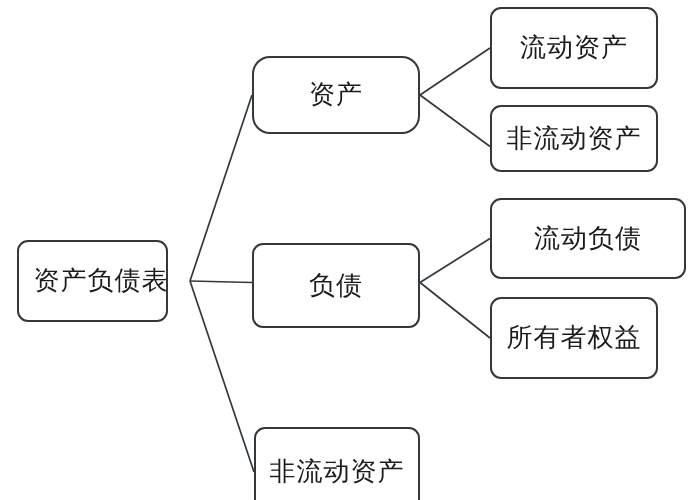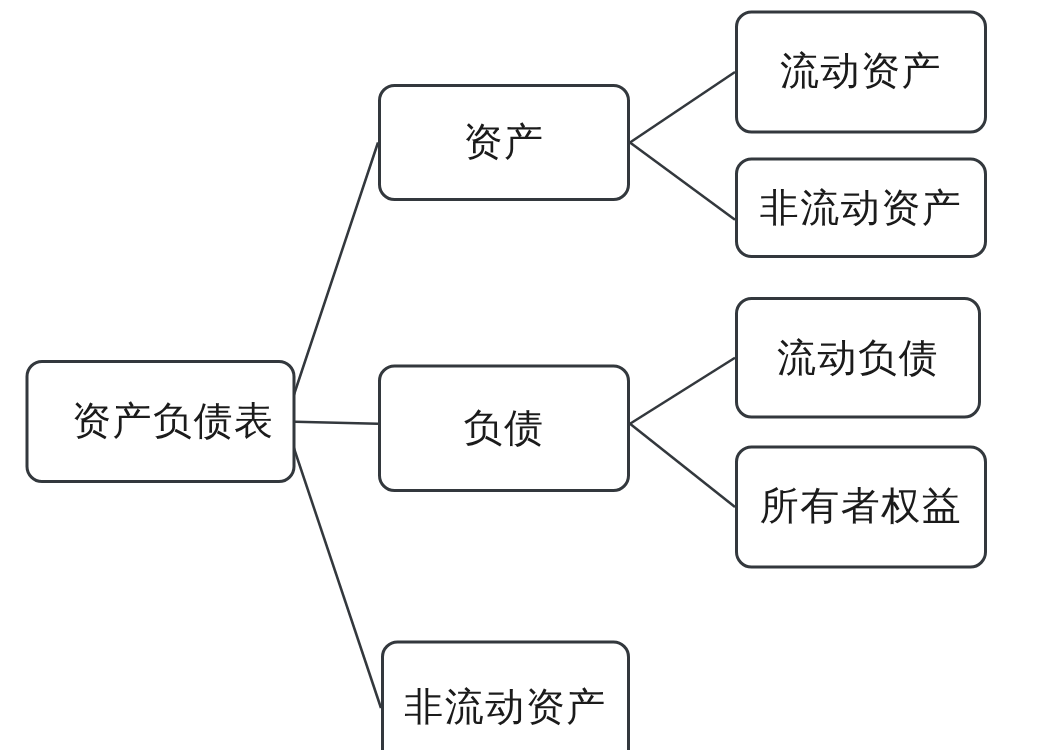--- a/index.html
+++ b/index.html
@@ -59,45 +59,45 @@
   <svg class="edges-svg" id="edges" width="696" height="500" viewBox="0 0 696 500" xmlns="http://www.w3.org/2000/svg">
       <line x1="190" y1="281" x2="252" y2="95" stroke="#33383d" stroke-width="1.7"></line>
       <line x1="190" y1="281" x2="252" y2="282.5" stroke="#33383d" stroke-width="1.7"></line>
       <line x1="190" y1="281" x2="254" y2="472" stroke="#33383d" stroke-width="1.7"></line>
       <line x1="420" y1="95" x2="490" y2="48" stroke="#33383d" stroke-width="1.7"></line>
       <line x1="420" y1="95" x2="490" y2="146.5" stroke="#33383d" stroke-width="1.7"></line>
       <line x1="420" y1="282.5" x2="490" y2="238.5" stroke="#33383d" stroke-width="1.7"></line>
       <line x1="420" y1="282.5" x2="490" y2="338" stroke="#33383d" stroke-width="1.7"></line>
     </svg>
 
-  <div class="node" style="left:17px; top:240px; width:180px; height:82px;padding-left:17px;">
+  <div class="node" style="left:17px; top:240px; width:151px; height:82px;padding-left:17px;">
     <span class="node-label">资产负债表</span>
   </div>
 
-  <div class="node" style="left:252px; top:56px; width:168px; height:78px;">
+  <div class="node" style="left:252px; top:56px; width:168px; height:78px;border-radius:18px;">
     <span class="node-label">资产</span>
   </div>
 
   <div class="node" style="left:252px; top:243px; width:168px; height:85px;">
     <span class="node-label">负债</span>
   </div>
 
   <div class="node" style="left:254px; top:427px; width:166px; height:90px;">
     <span class="node-label">非流动资产</span>
   </div>
 
   <div class="node" style="left:490px; top:7px; width:168px; height:82px;">
     <span class="node-label">流动资产</span>
   </div>
 
   <div class="node" style="left:490px; top:105px; width:168px; height:67px;">
     <span class="node-label">非流动资产</span>
   </div>
 
-  <div class="node" style="left:490px; top:198px; width:164px; height:81px;">
+  <div class="node" style="left:490px; top:198px; width:196px; height:81px;">
     <span class="node-label">流动负债</span>
   </div>
 
   <div class="node" style="left:490px; top:297px; width:168px; height:82px;">
     <span class="node-label">所有者权益</span>
   </div>
 
 </div>
 
 </body></html>

